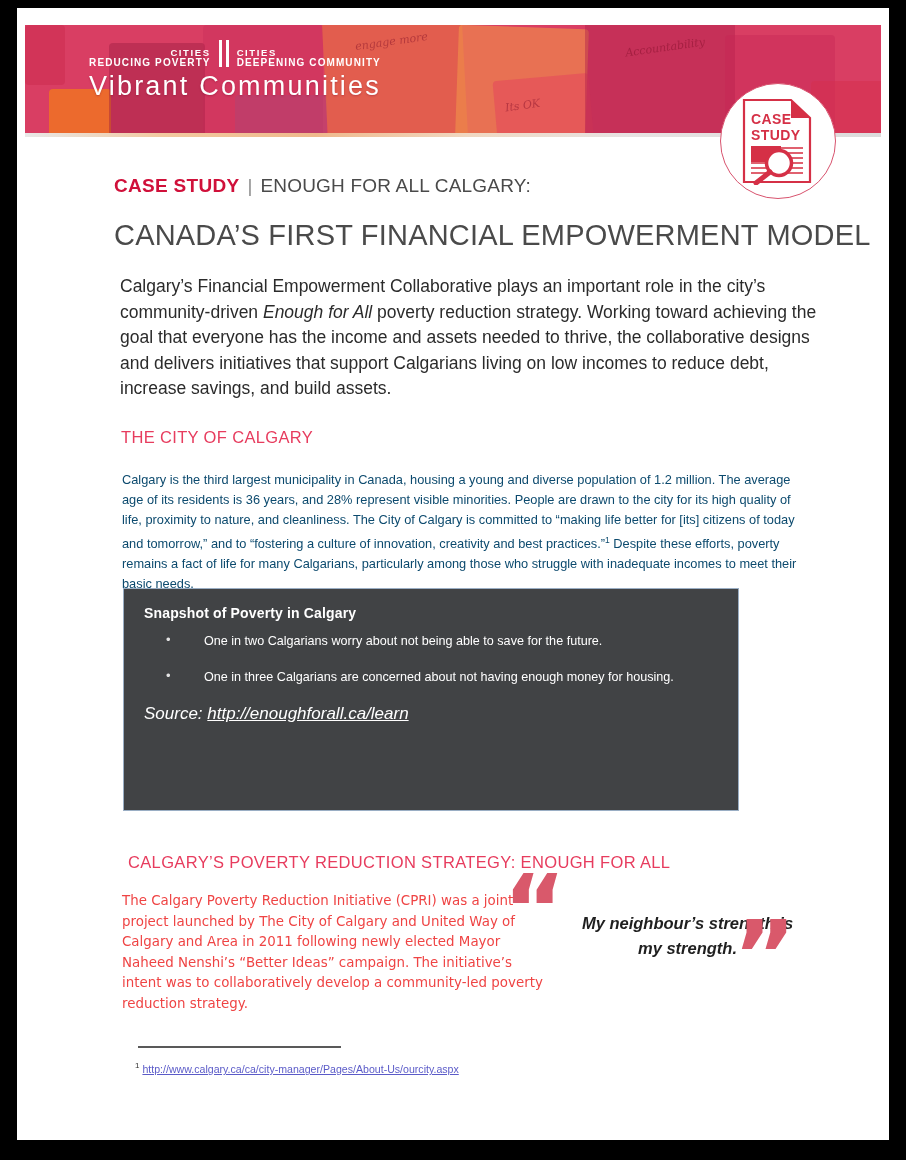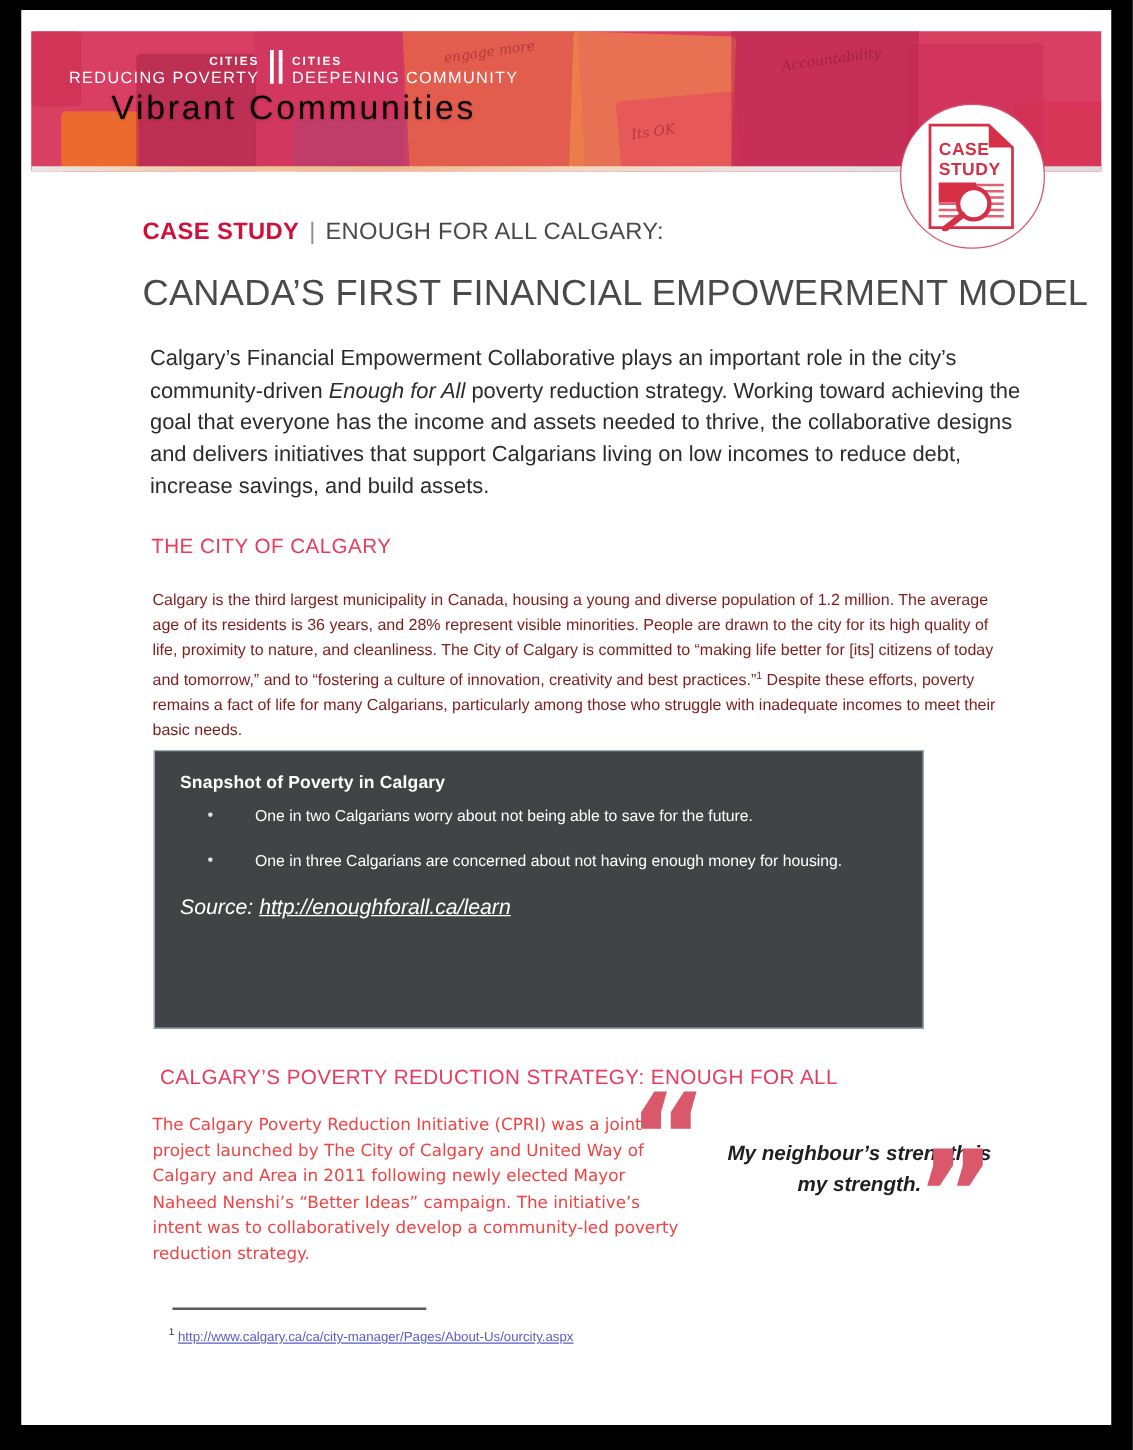--- a/index.html
+++ b/index.html
@@ -105,34 +105,34 @@
     height: 30px;
   }
   .logo-col { color: #ffffff; line-height: 1.02; }
   .logo-col .small {
     font-size: 9.5px;
     letter-spacing: 1.6px;
     font-weight: 700;
     display: block;
   }
   .logo-col .big {
-    font-size: 13px;
+    font-size: 10px;
     letter-spacing: 1.1px;
-    font-weight: 400;
+    font-weight: 700;
     display: block;
   }
   .logo-col.left { text-align: right; }
   .logo-col.right { text-align: left; }
   .logo-bars {
     display: flex; gap: 4px; align-items: flex-end;
     padding-bottom: 1px;
   }
   .logo-bars i { display: block; width: 3px; height: 27px; background: #fff; }
   .logo-wordmark {
-    color: #000000;
+    color: #ffffff;
     font-size: 27px;
     font-weight: 400;
     letter-spacing: 2.2px;
     margin-top: 3px;
     text-shadow: 0 1px 2px rgba(120,10,40,0.35);
   }
 
   
   .badge {
     position: absolute;
@@ -209,29 +209,29 @@
   #sec2 { left: 111px; top: 845px; }
 
   
   .body-text {
     position: absolute;
     left: 105px;
     top: 462px;
     width: 690px;
     font-size: 12.8px;
     line-height: 20px;
-    color: #7f1d1d;
+    color: #0c4a6e;
   }
   .body-text sup { font-size: 8.5px; vertical-align: super; }
 
   
   .callout {
     position: absolute;
     left: 106px;
-    top: 592px;
+    top: 580px;
     width: 616px;
     height: 223px;
     background: #414345;
     border: 1.5px solid #9aaec4;
     padding: 16px 20px 8px 20px;
     color: #ffffff;
   }
   .callout h3 {
     font-size: 14px;
     font-weight: 700;

